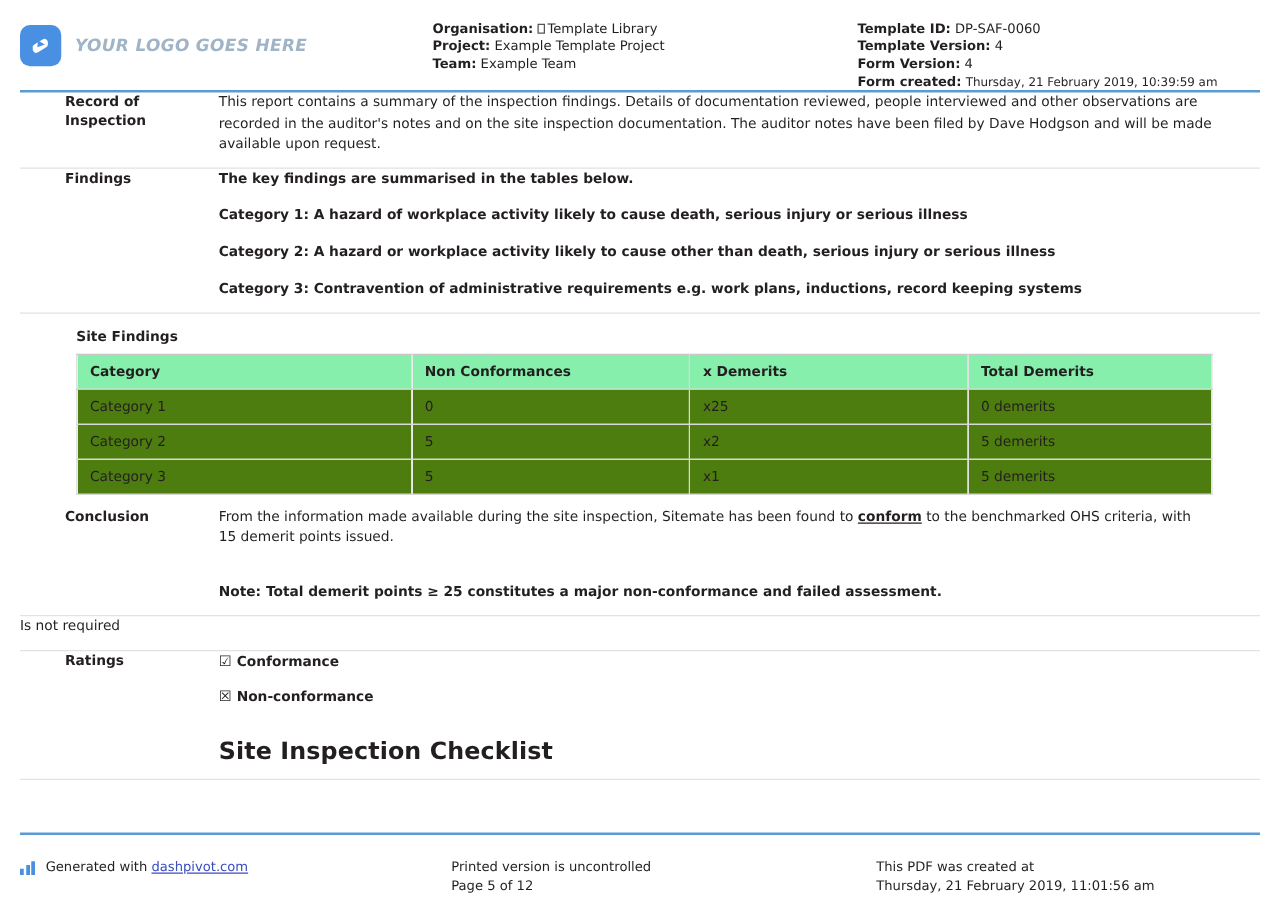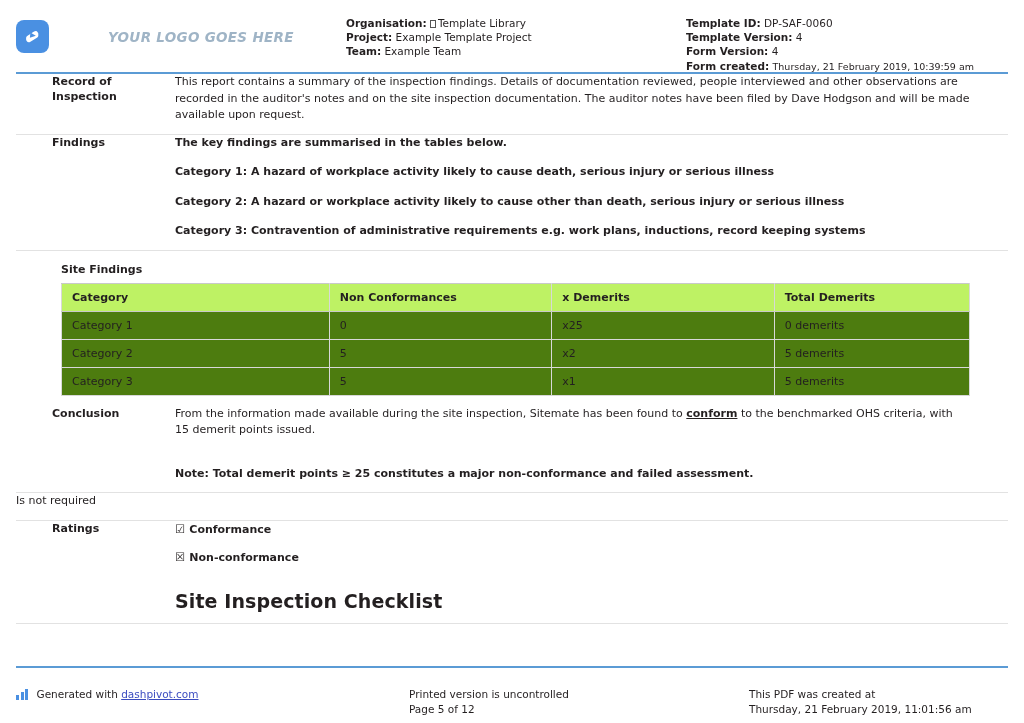--- a/index.html
+++ b/index.html
@@ -23,21 +23,20 @@
     padding: 14px 24px 0 16px;
     height: 62px;
     box-sizing: border-box;
   }
   .logo-block {
     display: flex;
     align-items: center;
     width: 330px;
     flex: 0 0 330px;
     padding-top: 6px;
-    gap: 48px;
   }
   .logo-mark {
     width: 33px;
     height: 33px;
     border-radius: 8px;
     background: #4a90e2;
     display: inline-flex;
     align-items: center;
     justify-content: center;
     flex: 0 0 33px;
@@ -133,21 +132,21 @@
   table.findings th,
   table.findings td {
     text-align: left;
     padding: 7px 10px;
     border: 1px solid #d8d8d8;
     color: #231f20;
     overflow: hidden;
     white-space: nowrap;
   }
   table.findings th {
-    background: #bef264;
+    background: #86efac;
     font-weight: bold;
     border-top: 1px solid #c9c9c9;
     border-bottom: 1px solid #c9c9c9;
   }
   table.findings td { font-weight: normal; }
   table.findings tr td { background: #4d7c0f; }
   .col-1 { width: 29.5%; }
   .col-2 { width: 24.5%; }
   .col-3 { width: 24.5%; }
   .col-4 { width: 21.5%; }
@@ -184,21 +183,21 @@
     right: 0;
     bottom: 6px;
     display: flex;
     padding: 0 24px 0 16px;
     box-sizing: border-box;
     font-size: 10.5px;
     line-height: 15px;
     color: #231f20;
   }
   .footer-col.left  { flex: 0 0 345px; display: flex; align-items: flex-start; }
-  .footer-col.mid   { flex: 0 0 340px; margin-left: 48px; }
+  .footer-col.mid   { flex: 0 0 340px; }
   .footer-col.right { flex: 1 1 auto; }
   .chart-icon {
     display: inline-flex;
     align-items: flex-end;
     height: 11px;
     margin-right: 7px;
     margin-top: 2px;
   }
   .chart-icon i {
     display: inline-block;

